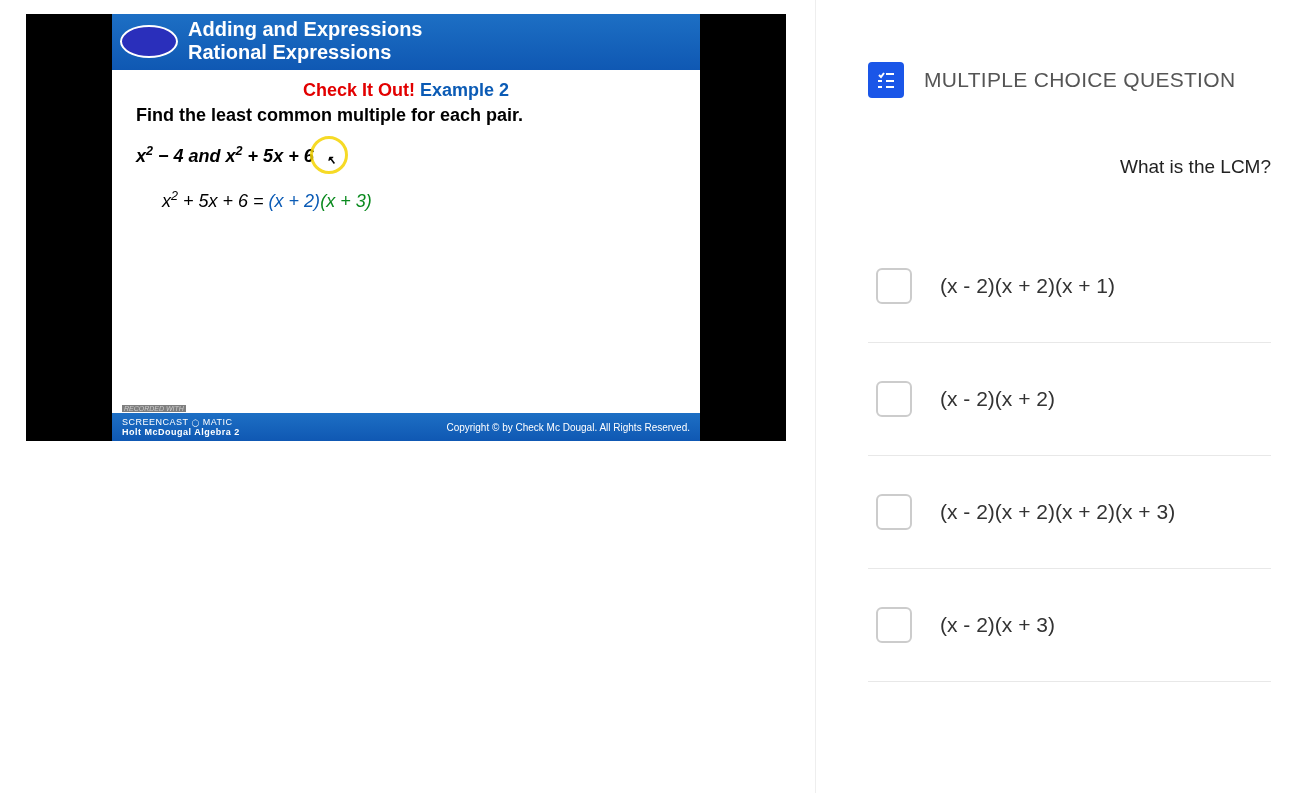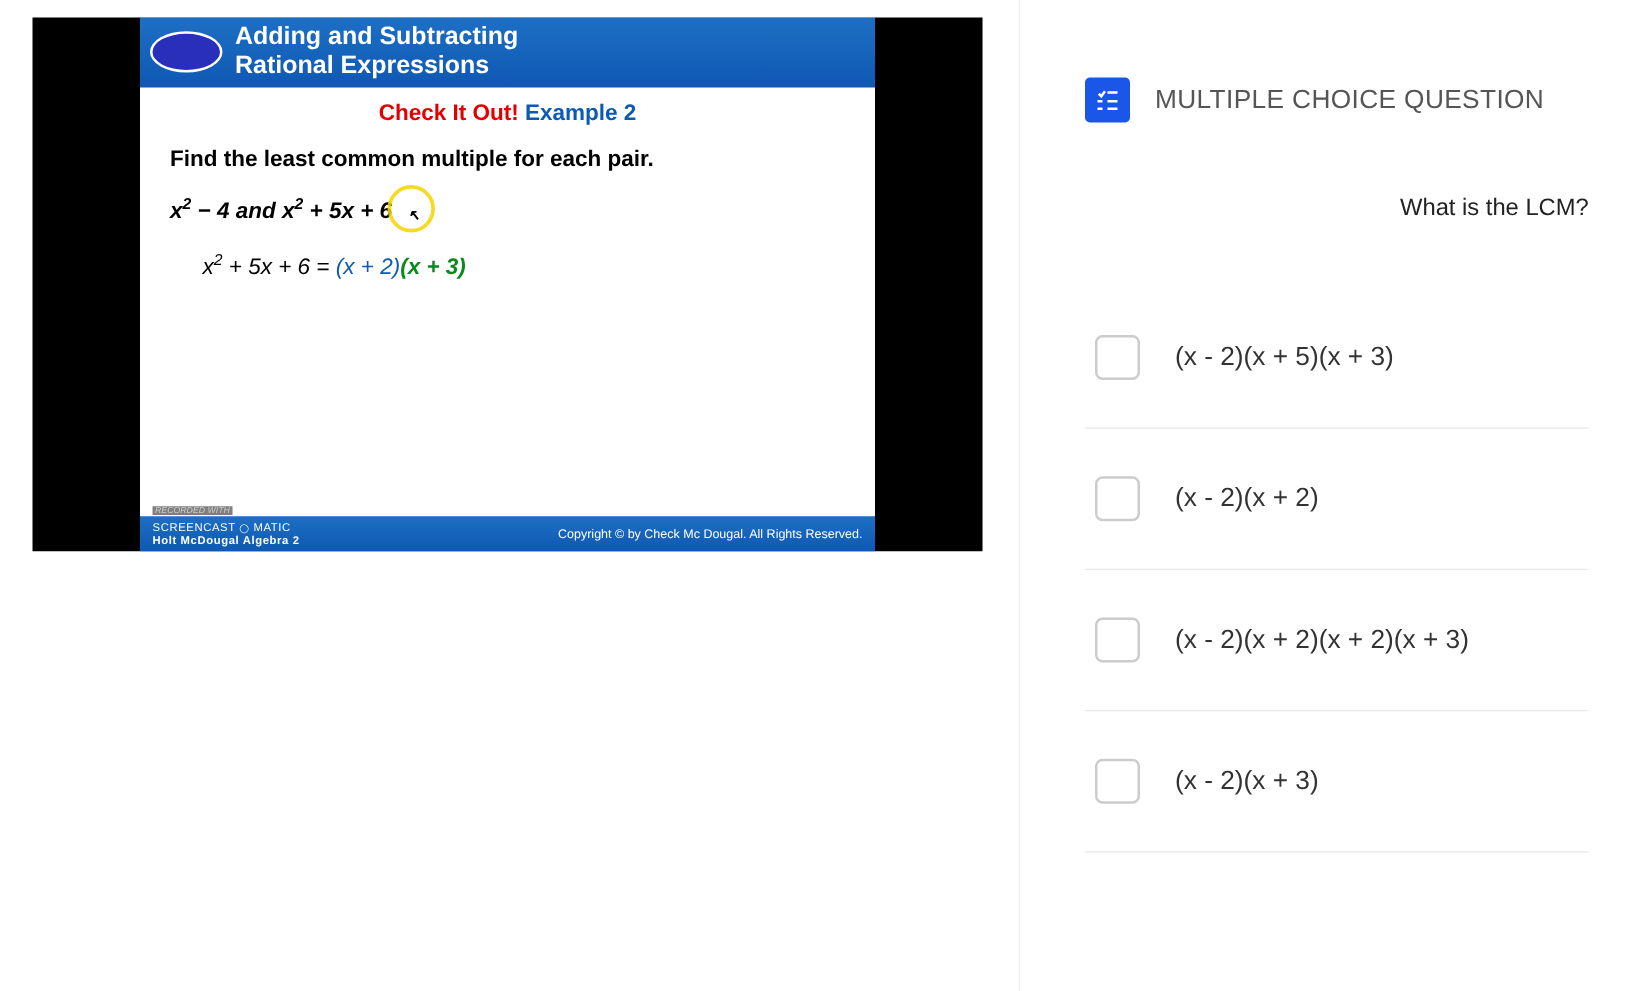--- a/index.html
+++ b/index.html
@@ -54,21 +54,21 @@
   }
   .slide-body {
     flex: 1;
     padding: 10px 24px 6px 24px;
     font-family: Verdana, Arial, sans-serif;
   }
   .check-line {
     text-align: center;
     font-weight: bold;
     font-size: 18px;
-    margin-bottom: 16px;
+    margin-bottom: 4px;
   }
   .check-red { color: #e20000; }
   .check-blue { color: #0b5bb5; }
   .prompt {
     font-weight: bold;
     font-size: 18px;
     color: #000;
     margin-bottom: 18px;
   }
   .expr-line {
@@ -81,21 +81,21 @@
   }
   .work-line {
     font-style: italic;
     font-size: 18px;
     color: #000;
     margin-left: 26px;
     margin-bottom: 12px;
   }
   .red { color: #e20000; }
   .blue { color: #0b5bb5; }
-  .green { color: #0a8a1e; font-weight: bold; }
+  .green { color: #0a8a1e; }
   sup { font-size: 0.7em; }
   .highlight-circle {
     position: absolute;
     width: 38px;
     height: 38px;
     border: 3px solid #f5d400;
     border-radius: 50%;
     opacity: 0.85;
     pointer-events: none;
   }
@@ -189,21 +189,21 @@
 </style>
 </head>
 <body>
 
 <div class="left-panel">
   <div class="video-frame">
     <div class="slide">
       <div class="slide-header">
         <div class="oval"></div>
         <div class="slide-title">
-          <span>Adding and Subtracting</span><br>
+          <span>Adding and Expressions</span><br>
           <span>Rational Expressions</span>
         </div>
       </div>
       <div class="slide-body">
         <div class="check-line">
           <span class="check-red">Check It Out!</span><span class="check-blue"> Example 2</span>
         </div>
         <div class="prompt">Find the least common multiple for each pair.</div>
         <div class="expr-line"><i>x</i><sup>2</sup> − 4 and <i>x</i><sup>2</sup> + 5<i>x</i> + 6
           <div class="highlight-circle" style="left:174px; top:-8px;"></div>
@@ -234,21 +234,21 @@
         <rect x="2" y="16" width="4" height="2" fill="#fff"></rect>
         <rect x="10" y="16" width="8" height="2" fill="#fff"></rect>
       </svg>
     </div>
     <div class="mc-label">MULTIPLE CHOICE QUESTION</div>
   </div>
   <div class="question-text">What is the LCM?</div>
   <div class="options">
     <div class="option">
       <div class="checkbox"></div>
-      <div class="option-text">(x - 2)(x + 5)(x + 3)</div>
+      <div class="option-text">(x - 2)(x + 2)(x + 1)</div>
     </div>
     <div class="option">
       <div class="checkbox"></div>
       <div class="option-text">(x - 2)(x + 2)</div>
     </div>
     <div class="option">
       <div class="checkbox"></div>
       <div class="option-text">(x - 2)(x + 2)(x + 2)(x + 3)</div>
     </div>
     <div class="option">

